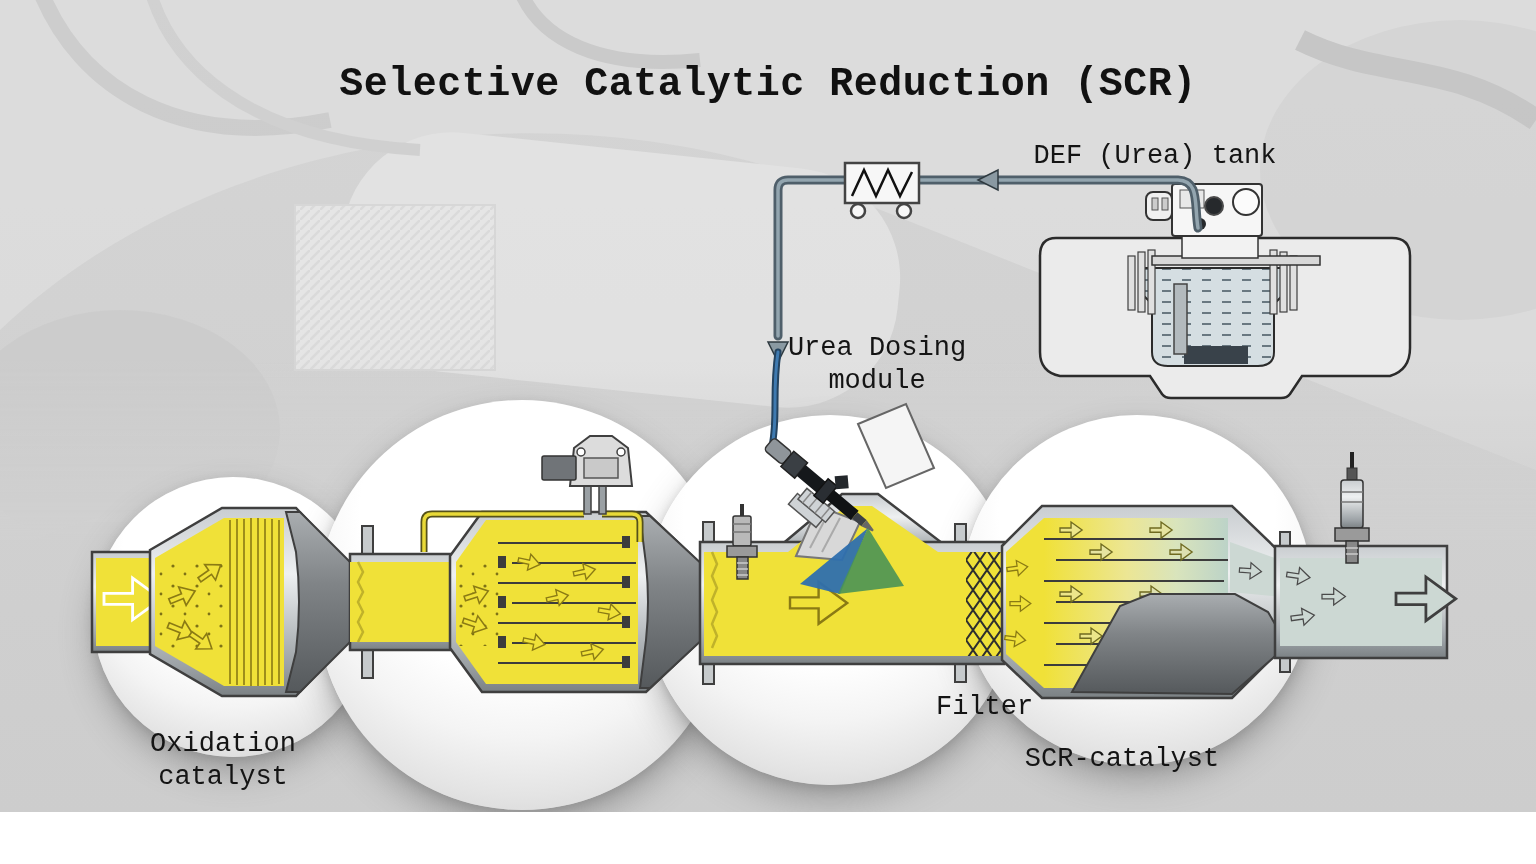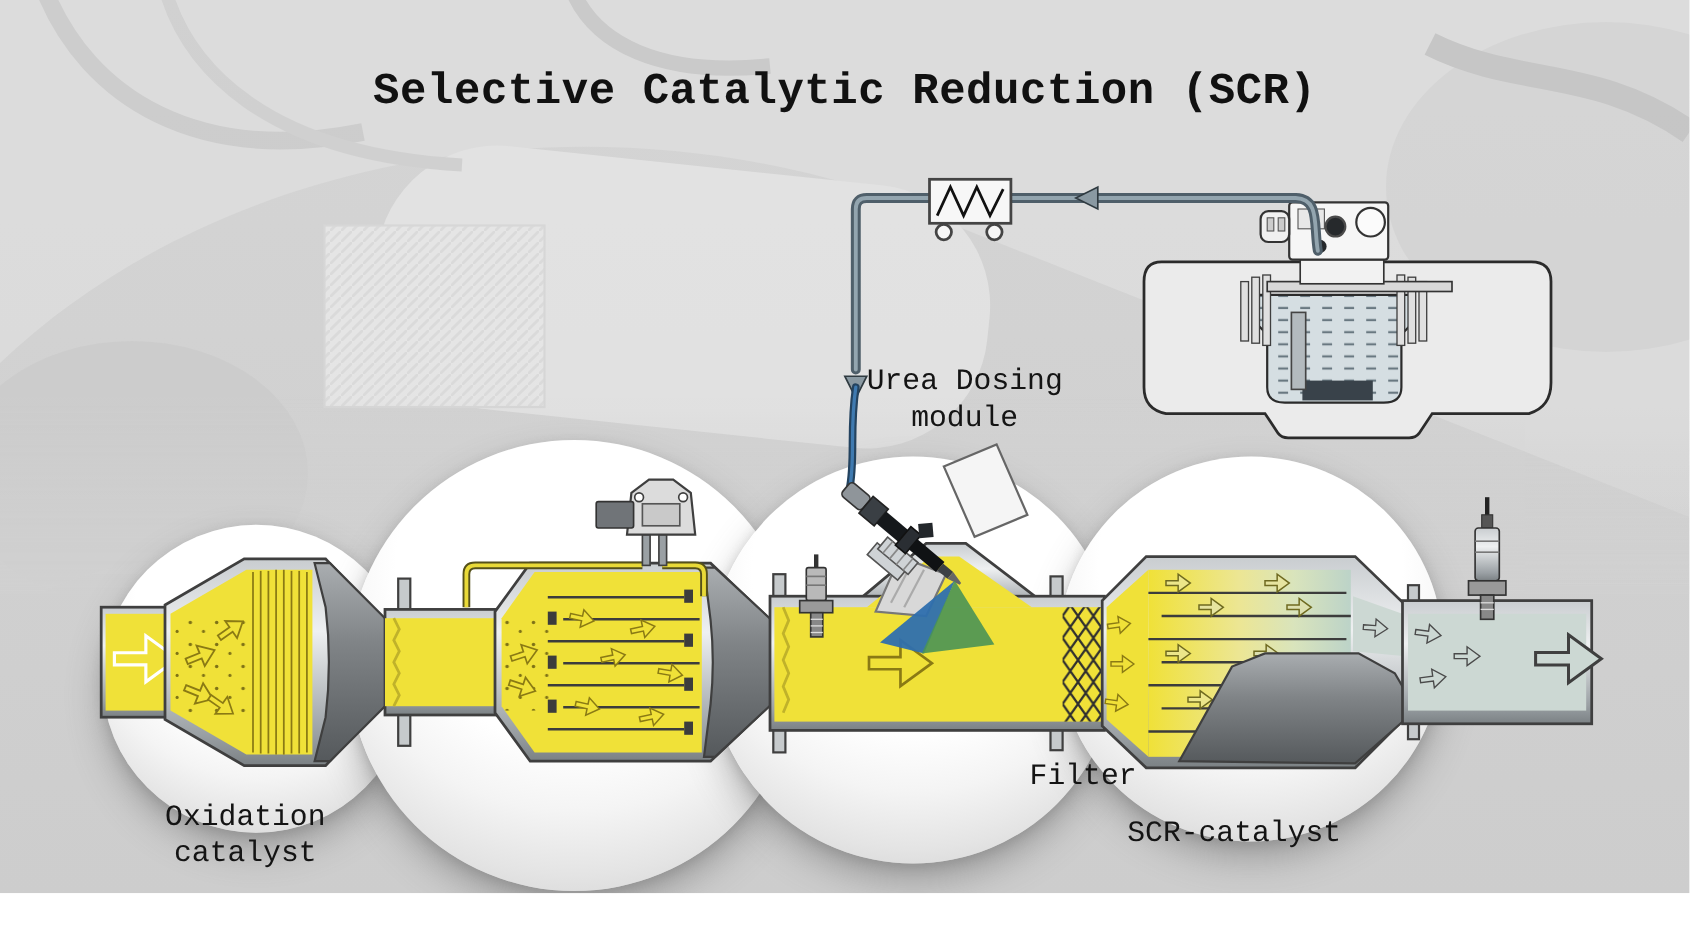--- a/index.html
+++ b/index.html
@@ -336,19 +336,20 @@
         <rect x="1335" y="528" width="34" height="13" fill="#9a9a9a" stroke="#333" stroke-width="1.5"></rect>
         <rect x="1346" y="541" width="12" height="22" fill="#888" stroke="#333" stroke-width="1.5"></rect>
         <line x1="1346" y1="548" x2="1358" y2="548" stroke="#ddd" stroke-width="1.2"></line>
         <line x1="1346" y1="554" x2="1358" y2="554" stroke="#ddd" stroke-width="1.2"></line>
       </g>
     </g>
   </svg>
 
   <div class="title">Selective Catalytic Reduction (SCR)</div>
 
+  <div class="label centered" style="left:1155px;top:140px;">DEF (Urea) tank</div>
   <div class="label centered" style="left:877px;top:332px;">Urea Dosing
 module</div>
   <div class="label centered" style="left:223px;top:728px;">Oxidation
 catalyst</div>
   <div class="label" style="left:936px;top:691px;">Filter</div>
   <div class="label centered" style="left:1122px;top:743px;text-align:right;">SCR-catalyst</div>
 </div>
 
 </body></html>

